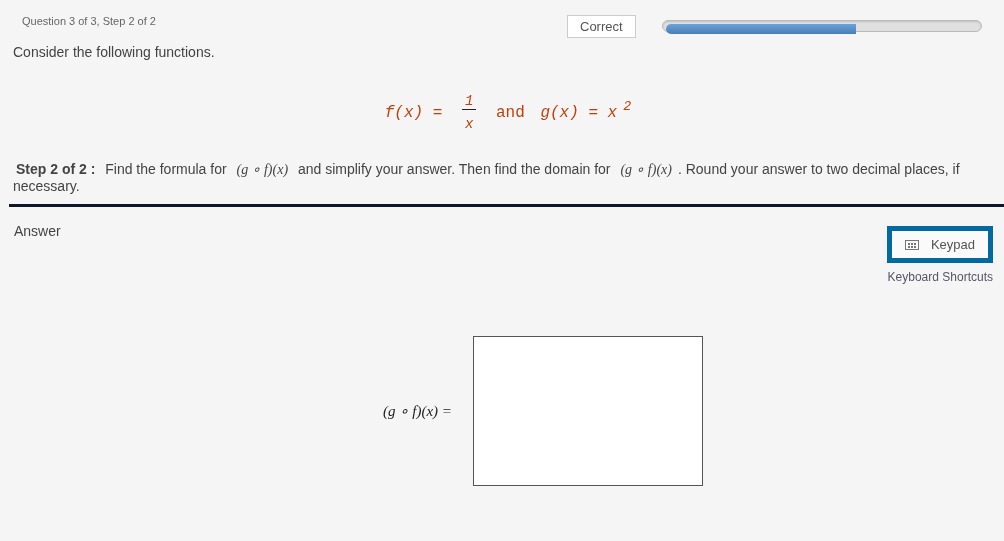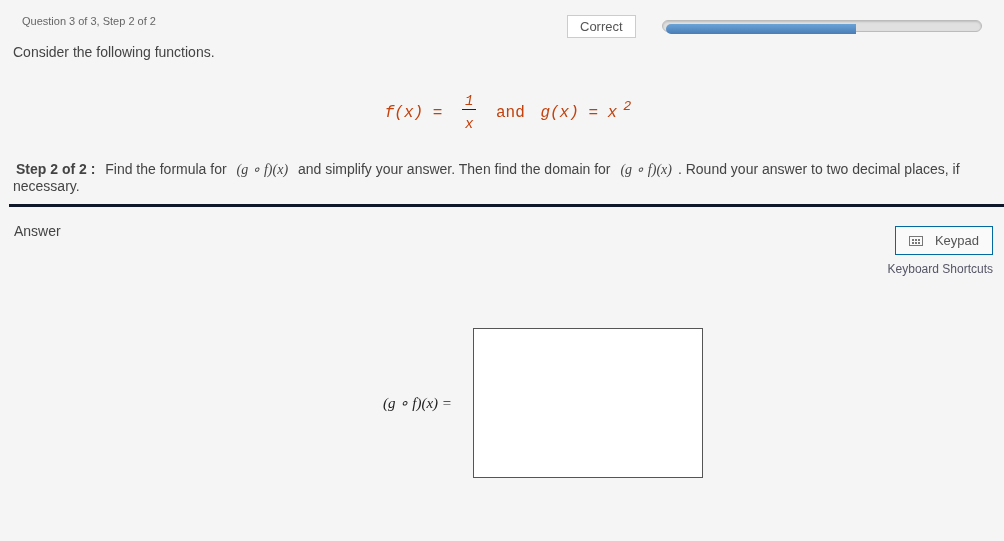--- a/index.html
+++ b/index.html
@@ -104,21 +104,21 @@
     }
     .right-tools {
       text-align: right;
       font-size: 13px;
       color: #555;
     }
     .keypad-btn {
       display: inline-flex;
       align-items: center;
       gap: 6px;
-      border: 1px solid #0369a1;
+      border: 5px solid #0369a1;
       background: #fafafa;
       padding: 3px 10px;
       font-size: 13px;
       color: #555;
       cursor: pointer;
     }
     .keypad-icon { width: 14px; height: 10px; border:1px solid #777; display:inline-block; position:relative;}
     .keypad-icon::before{content:"";position:absolute;left:2px;top:2px;width:2px;height:2px;background:#777;box-shadow:3px 0 #777,6px 0 #777,0 3px #777,3px 3px #777,6px 3px #777;}
     .shortcuts-link { margin-top: 4px; color: #556; font-size: 12px;}
     .inputs-area {

